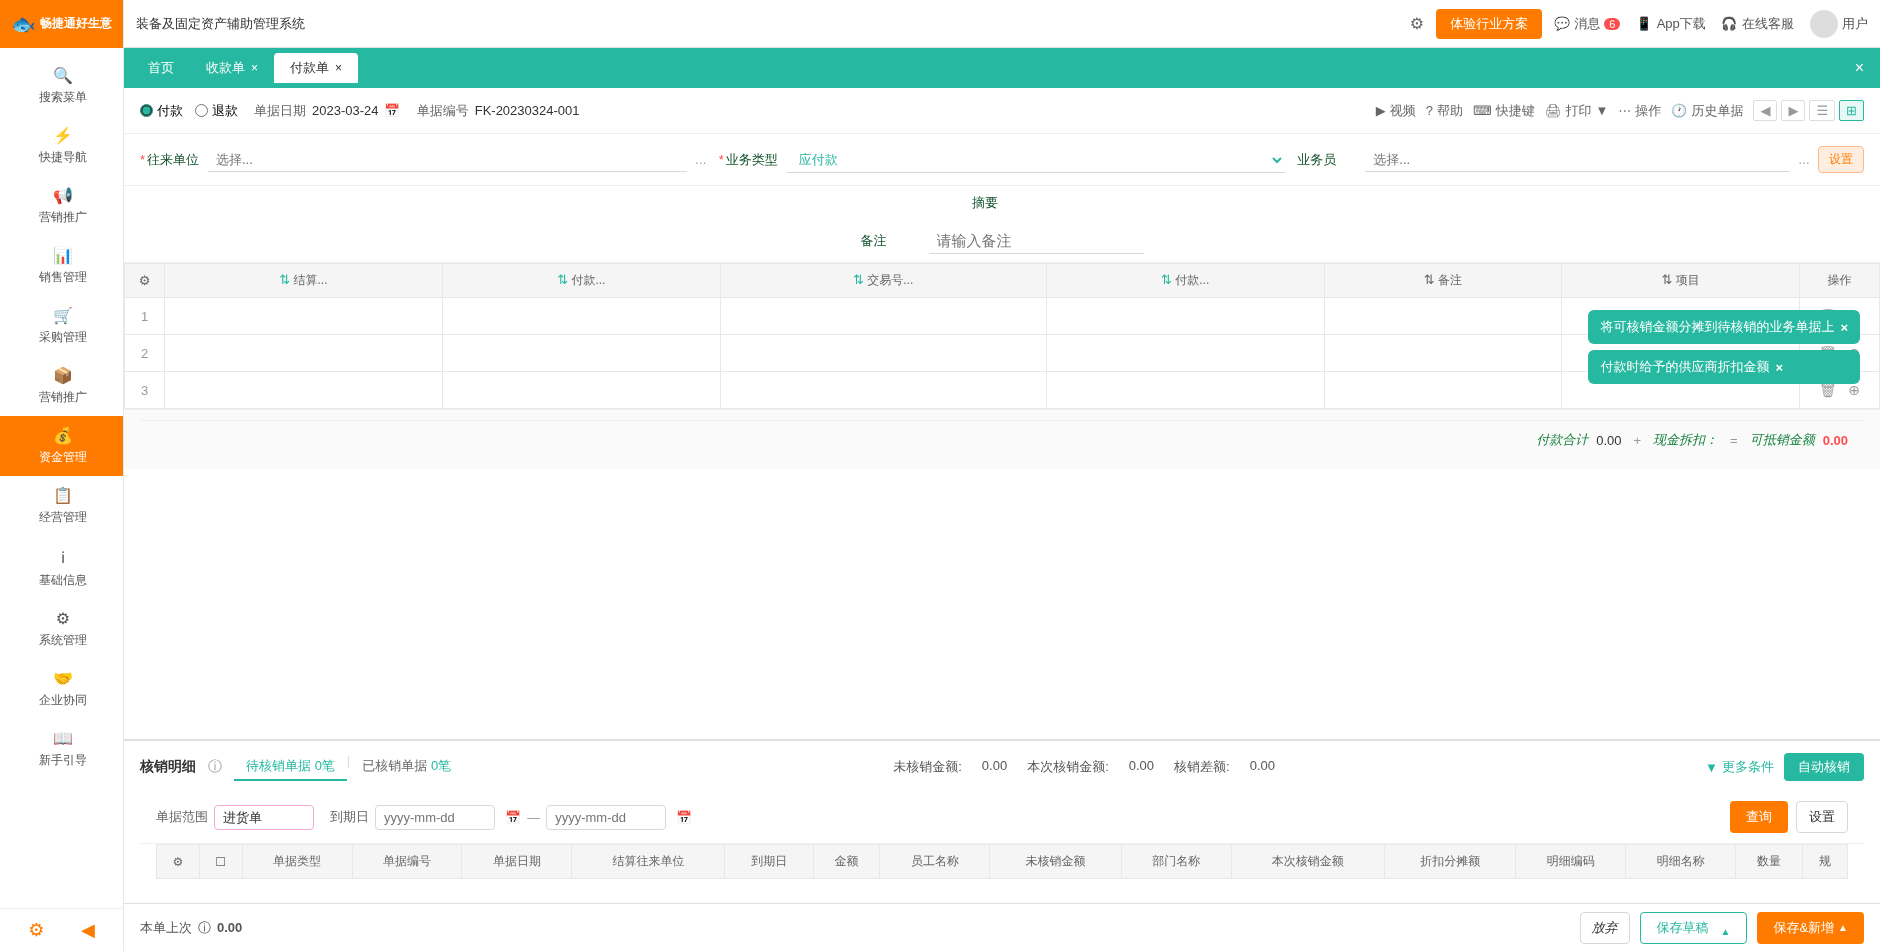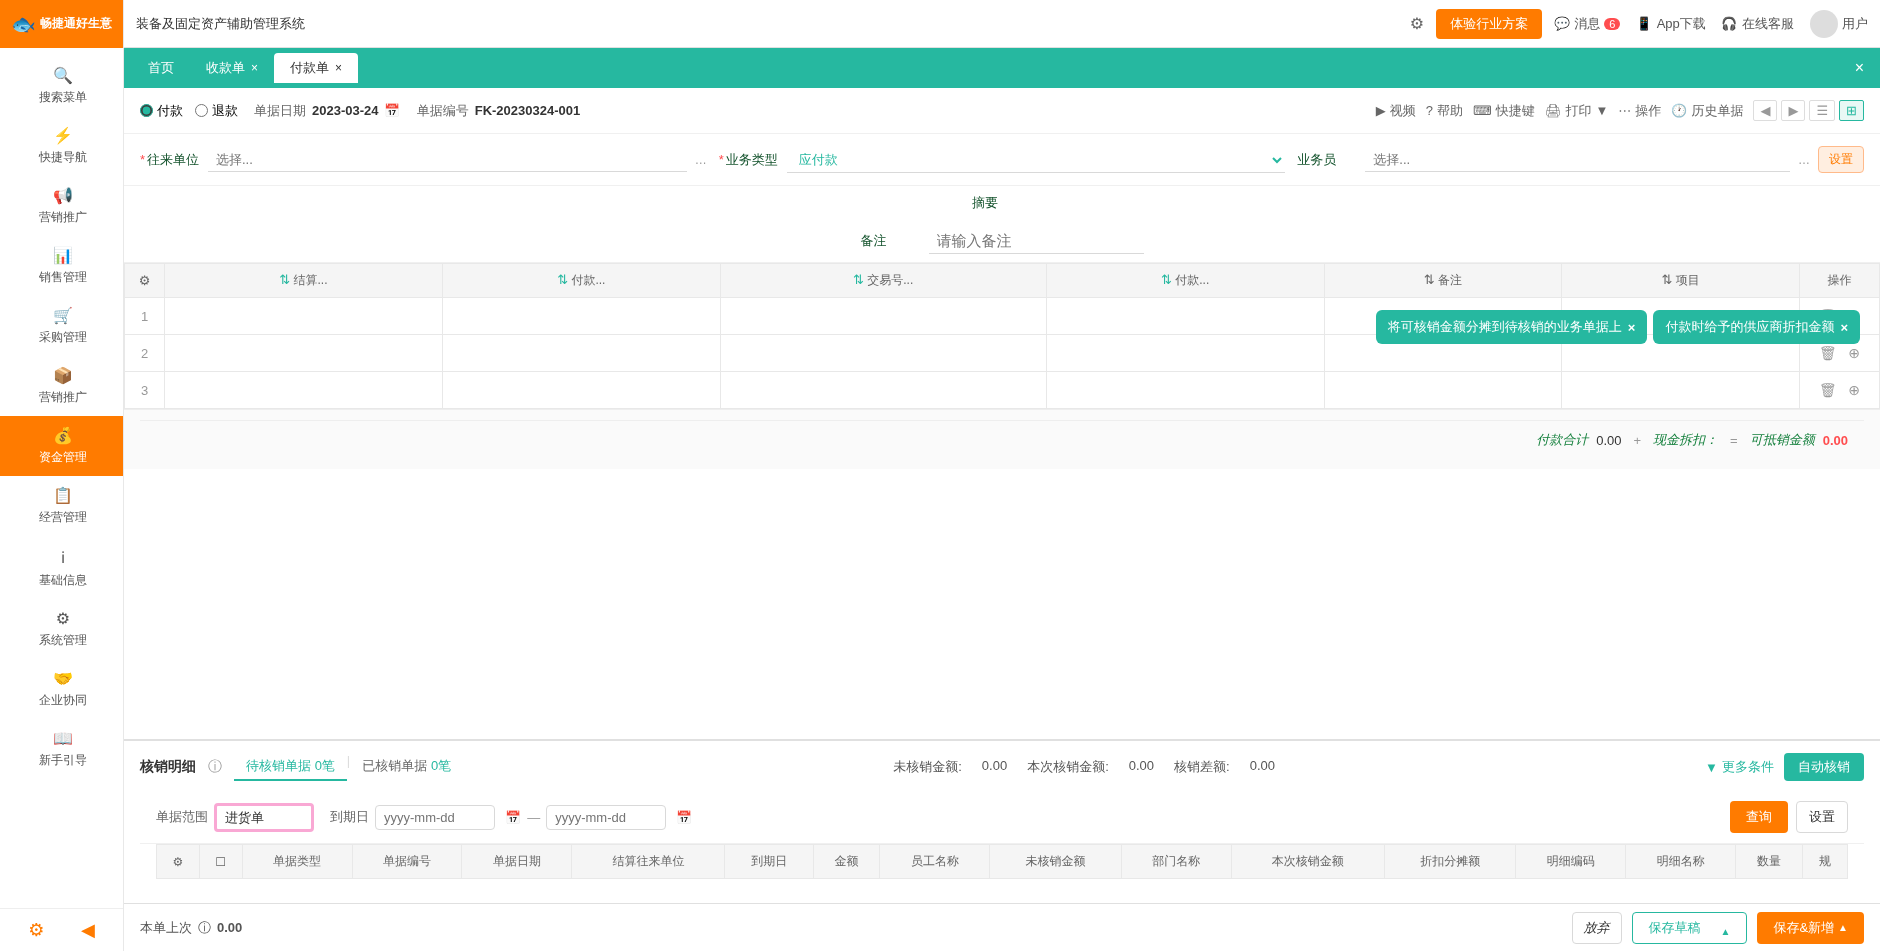--- a/index.html
+++ b/index.html
@@ -74,21 +74,21 @@
     .form-header {
       padding: 12px 16px; border-bottom: 1px solid #f0f0f0;
       display: flex; align-items: center; gap: 16px; flex-wrap: wrap;
     }
     .radio-group { display: flex; align-items: center; gap: 12px; }
     .radio-item { display: flex; align-items: center; gap: 4px; cursor: pointer; }
     .radio-item input[type=radio] { accent-color: #26b8a0; }
     .form-meta { display: flex; align-items: center; gap: 16px; flex: 1; }
     .meta-item { display: flex; align-items: center; gap: 6px; font-size: 13px; color: #333; }
     .meta-label { color: #666; }
-    .meta-value { color: #333; font-weight: 700; text-align: center; }
+    .meta-value { color: #333; font-weight: 400; text-align: center; }
     .form-actions { display: flex; align-items: center; gap: 10px; margin-left: auto; }
     .form-action-btn { display: flex; align-items: center; gap: 4px; color: #666; cursor: pointer; font-size: 13px; }
 
     
     .form-fields {
       padding: 12px 16px; display: grid; grid-template-columns: 1fr 1fr 1fr; gap: 12px;
       border-bottom: 1px solid #f0f0f0;
     }
     .field-row { display: flex; align-items: center; gap: 8px; }
     .field-label { color: #14532d; white-space: nowrap; min-width: 60px; }
@@ -157,21 +157,21 @@
     }
 
     
     .filter-row {
       padding: 10px 16px; display: flex; align-items: center; gap: 16px;
       background: white; border-bottom: 1px solid #f0f0f0; flex-wrap: wrap;
     }
     .filter-item { display: flex; align-items: center; gap: 6px; }
     .filter-label { color: #666; white-space: nowrap; }
     .filter-select {
-      border: 3px solid #f9a8d4; border-radius: 4px; padding: 4px 24px 4px 8px;
+      border: 1px solid #f9a8d4; border-radius: 4px; padding: 4px 24px 4px 8px;
       outline: none; font-size: 13px; color: #333; background: white;
       appearance: none; min-width: 100px; cursor: pointer;
     }
     .filter-date {
       border: 1px solid #d9d9d9; border-radius: 4px; padding: 4px 8px;
       outline: none; font-size: 13px; color: #999; width: 120px;
     }
     .filter-sep { color: #999; }
     .query-btn { background: #ff7b00; color: white; border: none; border-radius: 4px; padding: 6px 16px; cursor: pointer; font-size: 13px; margin-left: auto; }
     .setting-btn { background: white; color: #333; border: 1px solid #d9d9d9; border-radius: 4px; padding: 6px 12px; cursor: pointer; font-size: 13px; }
@@ -183,21 +183,21 @@
 
     
     .bottom-bar {
       position: fixed; bottom: 0; left: 124px; right: 0; height: 48px;
       background: white; border-top: 1px solid #e0e0e0;
       display: flex; align-items: center; justify-content: space-between; padding: 0 16px;
     }
     .bottom-info { display: flex; align-items: center; gap: 6px; font-size: 13px; color: #555; }
     .bottom-actions { display: flex; gap: 10px; }
     .btn-abandon { background: white; border: 1px solid #d9d9d9; border-radius: 4px; padding: 6px 11px; cursor: pointer; color: #333; font-size: 13px; font-style: italic; }
-    .btn-save-draft { background: white; border: 1px solid #26b8a0; border-radius: 4px; padding: 6px 16px; cursor: pointer; color: #26b8a0; font-size: 13px; display: flex; align-items: flex-end; gap: 20px; }
+    .btn-save-draft { background: white; border: 1px solid #26b8a0; border-radius: 4px; padding: 6px 16px; cursor: pointer; color: #26b8a0; font-size: 13px; display: flex; align-items: flex-end; gap: 12px; }
     .btn-save-new { background: #ff7b00; border: none; border-radius: 4px; padding: 6px 16px; cursor: pointer; color: white; font-size: 13px; display: flex; align-items: center; gap: 4px; }
 
     .more-filter { display: flex; align-items: center; gap: 4px; color: #26b8a0; cursor: pointer; font-size: 13px; white-space: nowrap; }
     .divider-line { color: #ddd; }
   </style>
 </head>
 <body>
 
 <div class="sidebar">
   <div class="sidebar-logo">
@@ -460,21 +460,21 @@
                 <button class="icon-btn">🗑</button>
                 <button class="icon-btn">⊕</button>
               </td>
             </tr>
           </tbody>
         </table>
       </div>
 
       <div style="position:relative; padding: 10px 16px; background:#fafafa; border-top:1px solid #eee;">
 
-        <div style="position:absolute; right:20px; top:-100px; display:flex; flex-direction:row; gap:6px; z-index:200;">
+        <div style="position:absolute; right:20px; top:-100px; display:flex; flex-direction:column; gap:6px; z-index:200;">
           <div style="background:#26b8a0;color:white;border-radius:6px;padding:8px 12px;font-size:12px;display:flex;align-items:center;gap:6px;position:relative;">
             <span>将可核销金额分摊到待核销的业务单据上</span>
             <span style="cursor:pointer;font-weight:bold;">×</span>
           </div>
           <div style="background:#26b8a0;color:white;border-radius:6px;padding:8px 12px;font-size:12px;display:flex;align-items:center;gap:6px;">
             <span>付款时给予的供应商折扣金额</span>
             <span style="cursor:pointer;font-weight:bold;">×</span>
           </div>
         </div>
 

